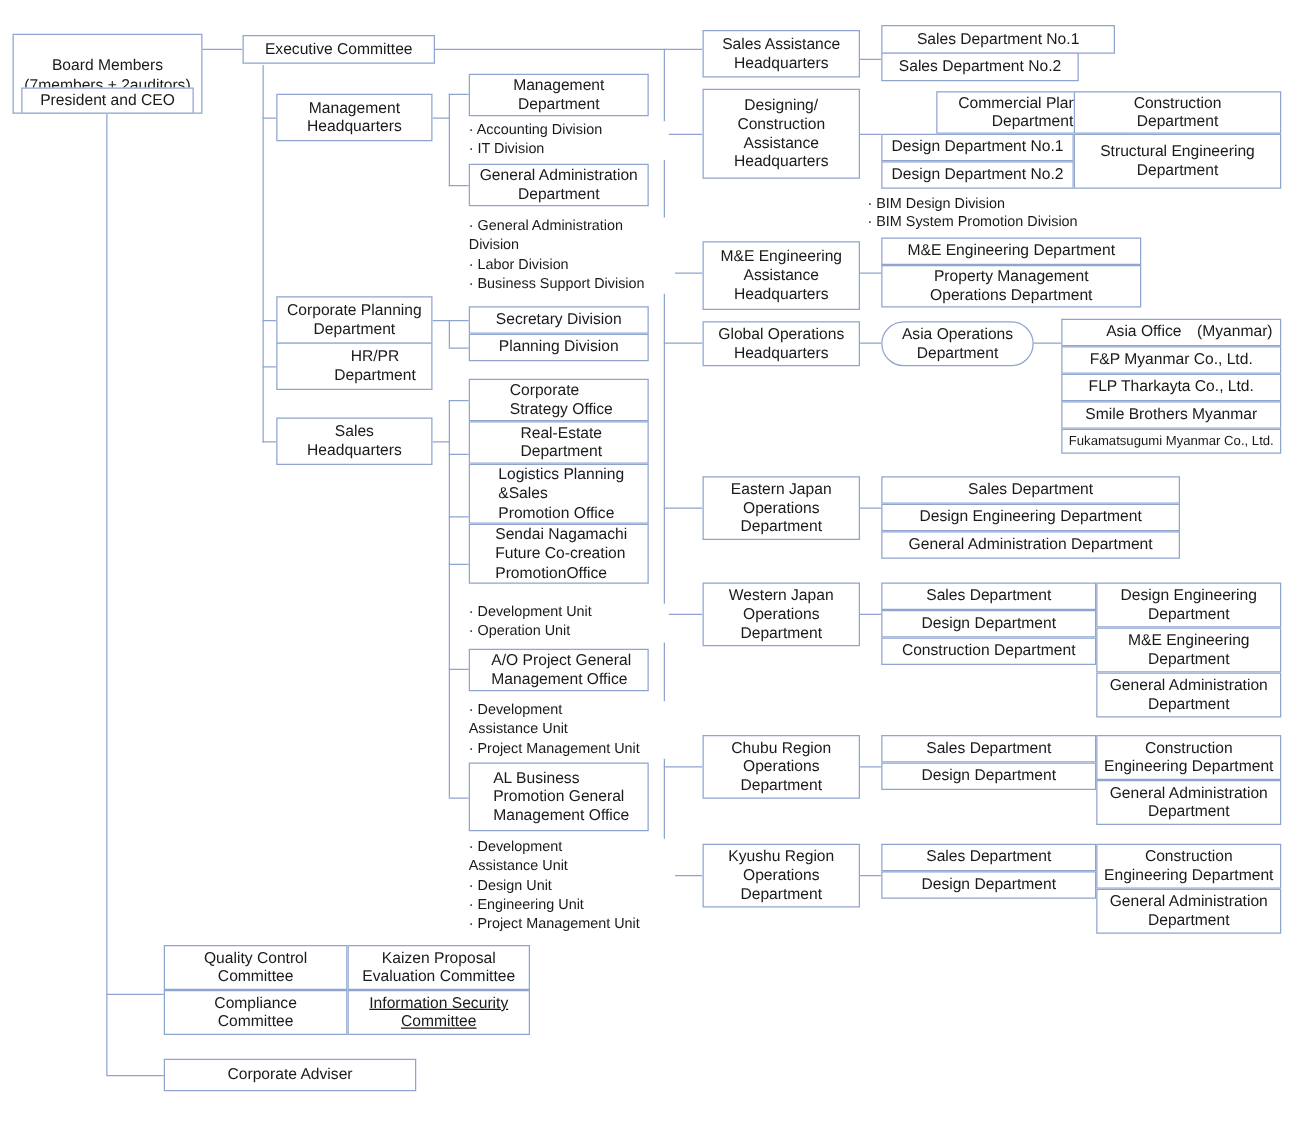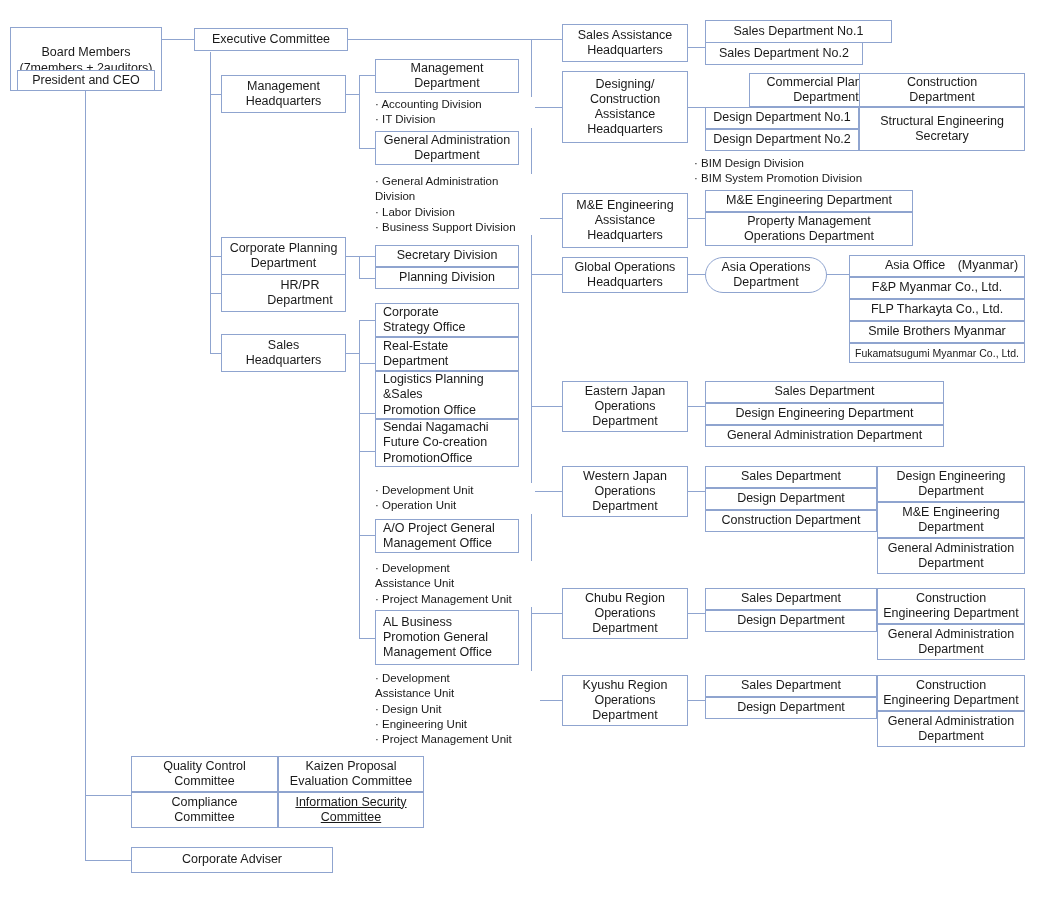--- a/index.html
+++ b/index.html
@@ -20,21 +20,21 @@
     display:flex;
     align-items:center;
     justify-content:center;
     text-align:center;
     font-size:12.5px;
     line-height:1.22;
     padding:2px 3px;
     white-space:pre-line;
     z-index:3;
   }
-  .box.left{ justify-content:flex-start; text-align:left; padding-left:7px; }
+  .box.left{ justify-content:center; text-align:left; padding-left:7px; }
   .box.tiny{ font-size:10.5px; }
   .box.big{ font-size:13px; }
   .note{
     position:absolute;
     font-size:11.5px;
     line-height:1.33;
     white-space:pre-line;
     color:#1a1a1a;
     z-index:3;
     background:#ffffff;
@@ -222,21 +222,21 @@
   </div>
   <div class="box" style="left:705px;top:129px;width:154px;height:22px;">
     <span>Design Department No.2</span>
   </div>
   <div class="box" style="left:859px;top:73px;width:166px;height:34px;">
     <span>Construction
 Department</span>
   </div>
   <div class="box" style="left:859px;top:107px;width:166px;height:44px;">
     <span>Structural Engineering
-Secretary</span>
+Department</span>
   </div>
   <div class="note" style="left:694px;top:156px;width:260px;">·  BIM Design Division
 ·  BIM System Promotion Division</div>
 
   <div class="box" style="left:562px;top:193px;width:126px;height:55px;">
     <span>M&amp;E Engineering
 Assistance
 Headquarters</span>
   </div>
   <div class="box" style="left:705px;top:190px;width:208px;height:22px;">

